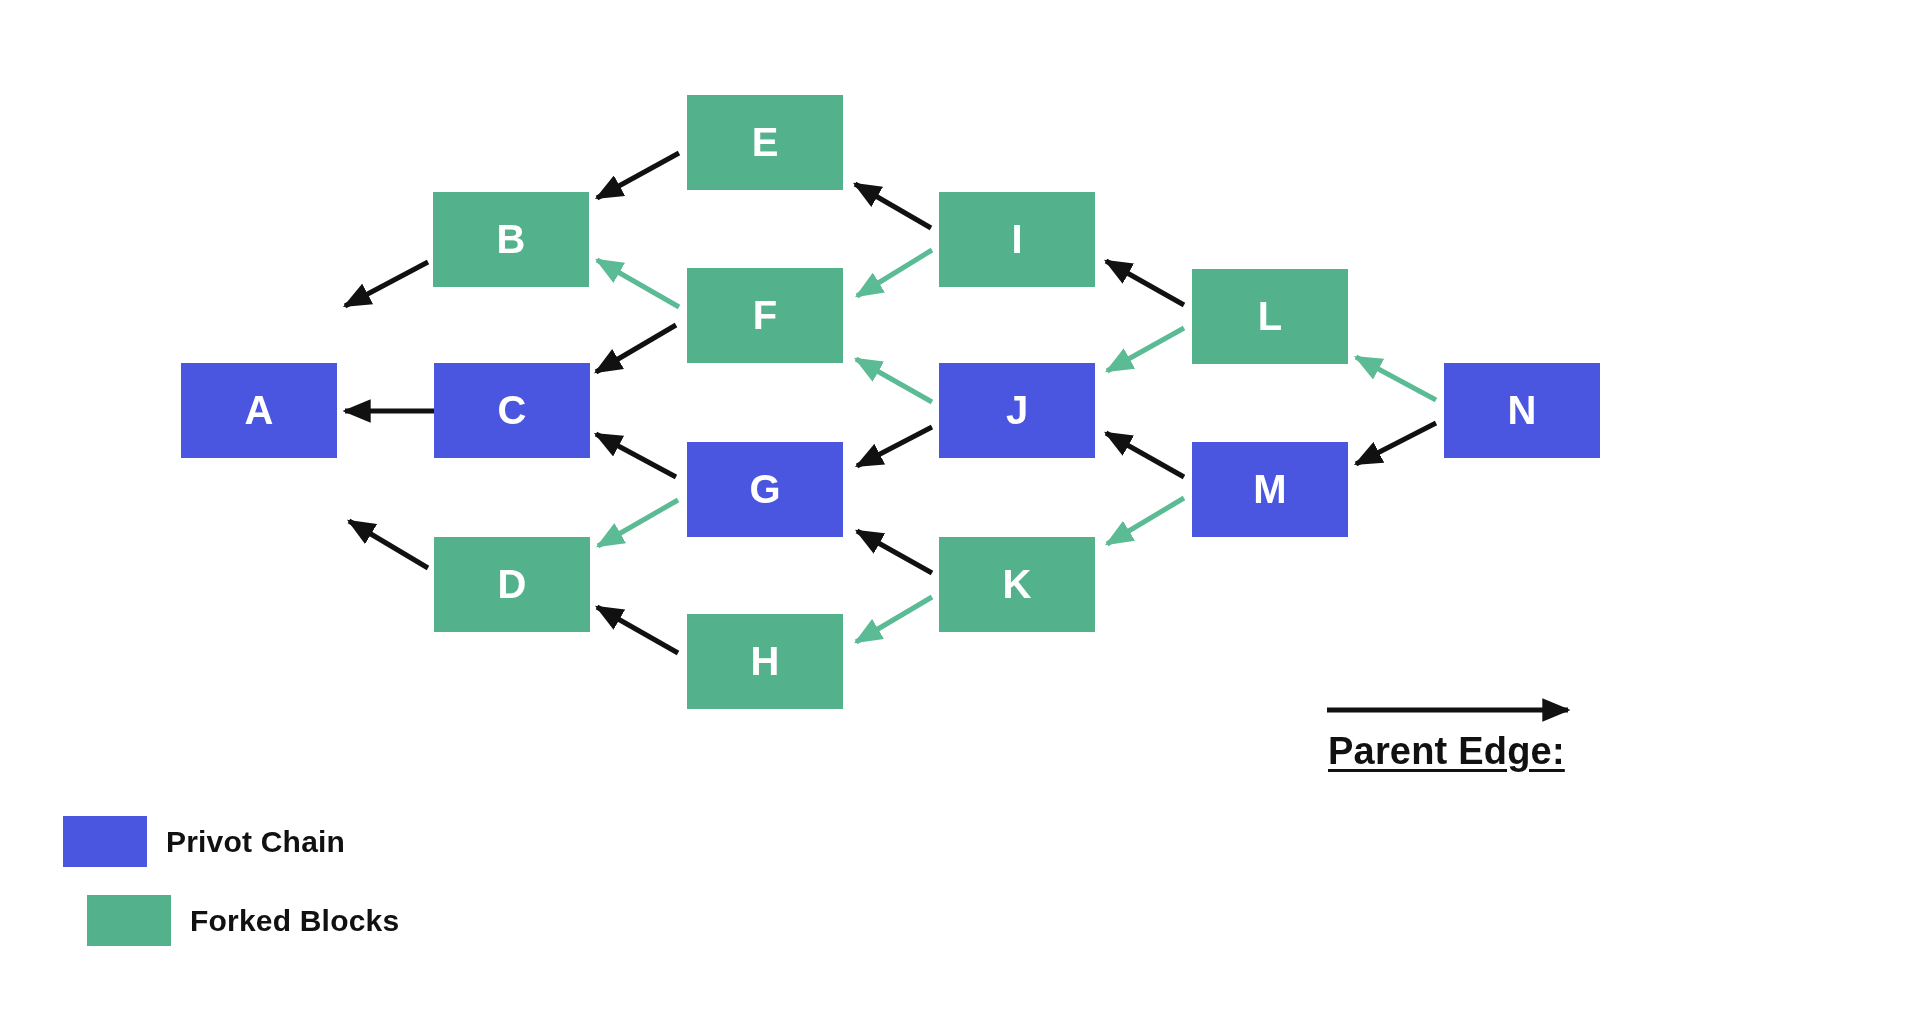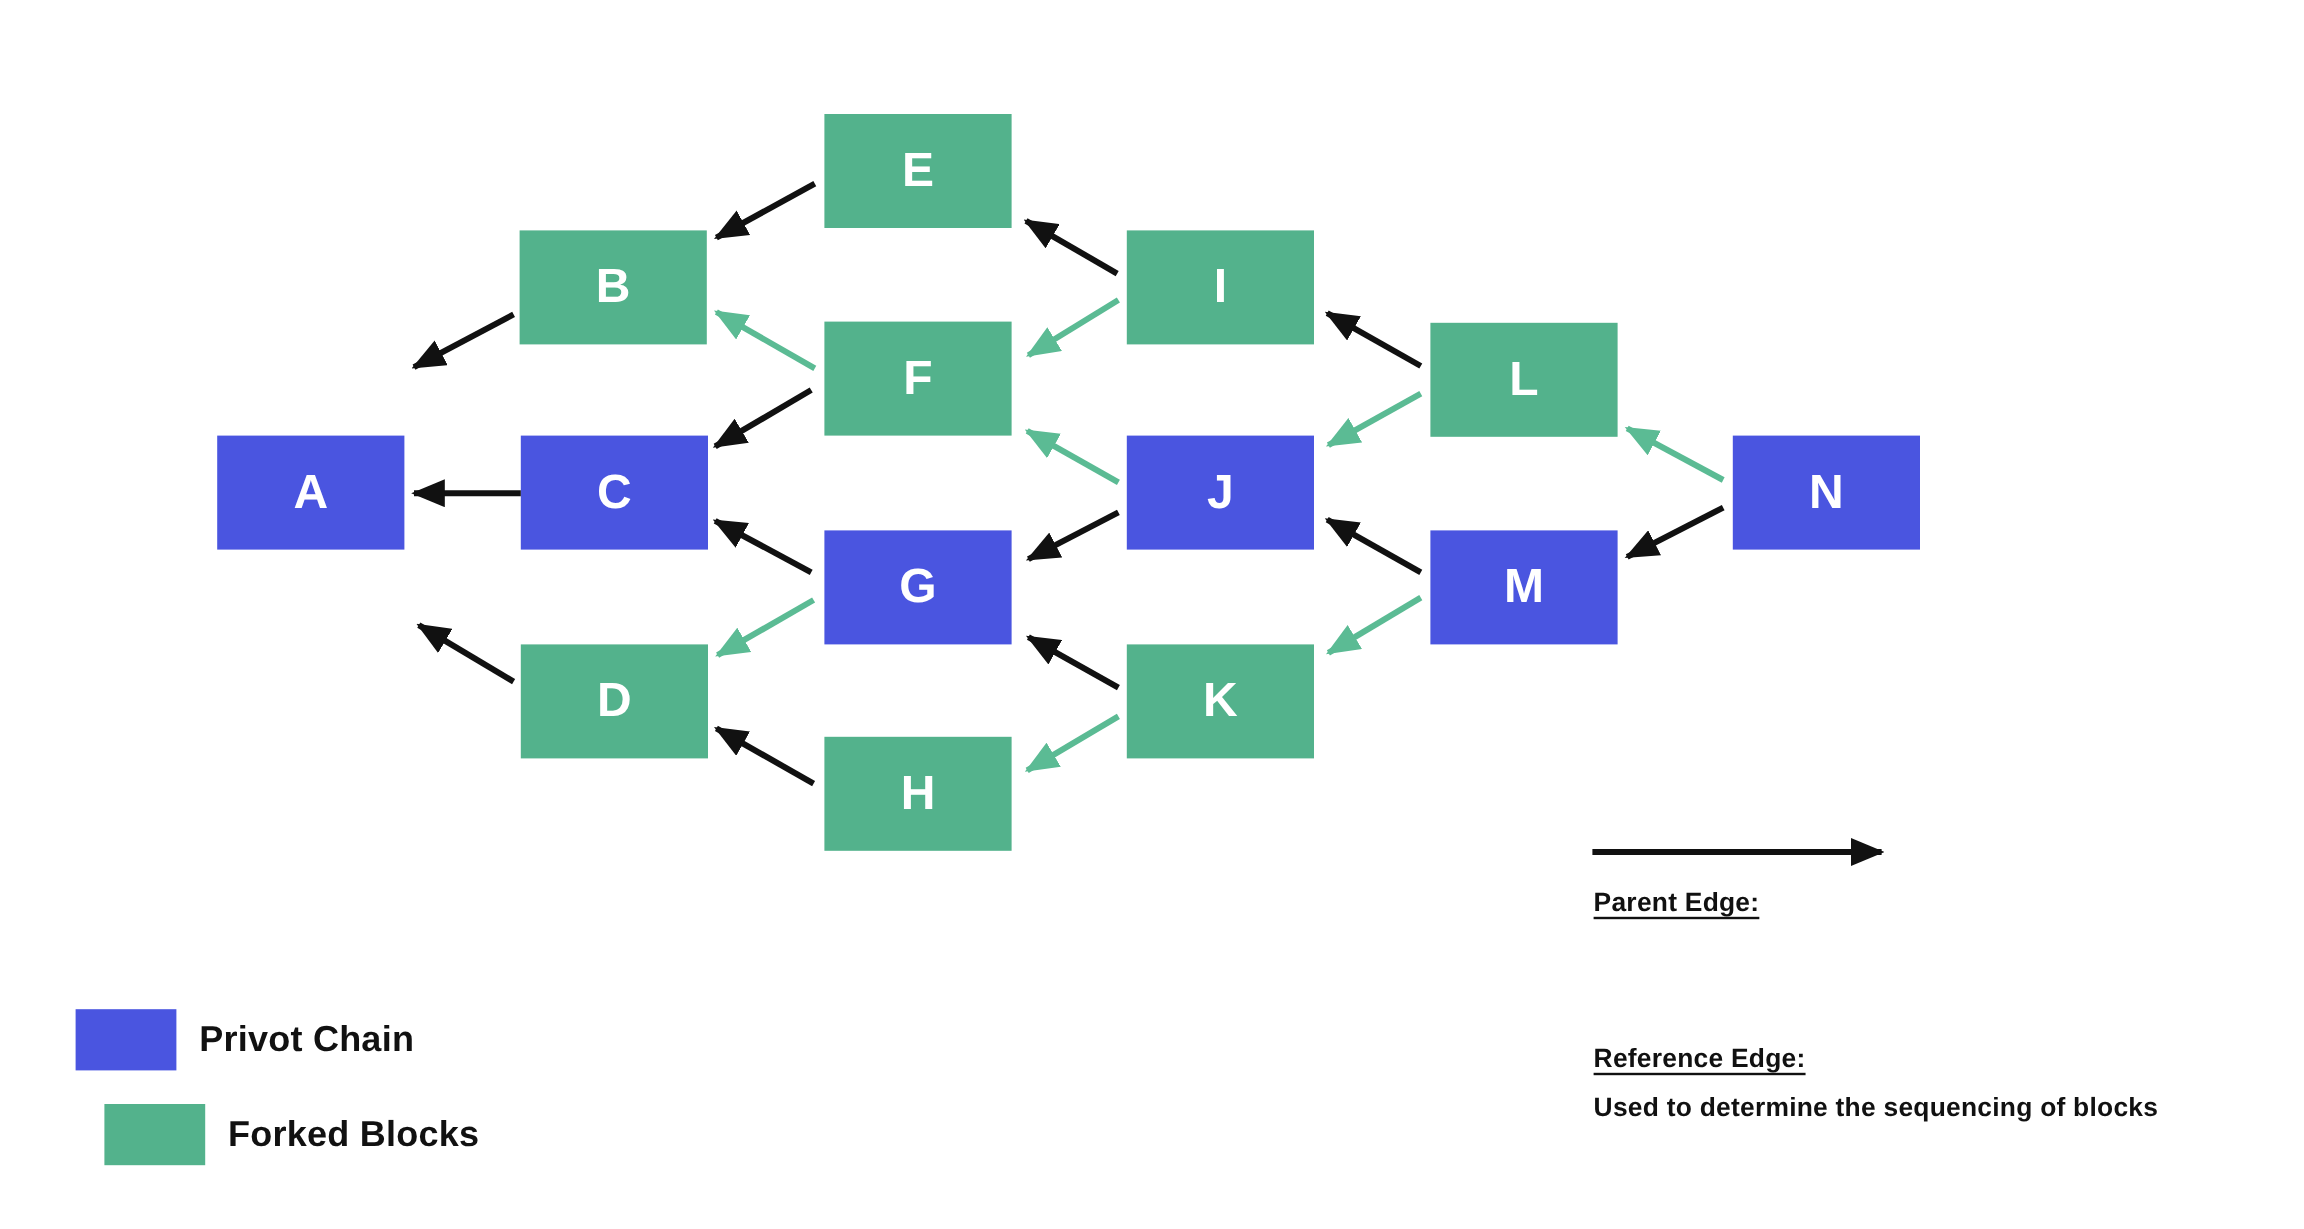--- a/index.html
+++ b/index.html
@@ -25,37 +25,37 @@
   .node.forked { background: var(--c-forked); }
 
   
   #edge-layer { position: absolute; left: 0; top: 0; pointer-events: none; }
   line.parent    { stroke: var(--c-black); stroke-width: 5; }
   line.reference { stroke: var(--c-ref);   stroke-width: 5; }
   #ah-parent path    { fill: var(--c-black); }
   #ah-reference path { fill: var(--c-ref); }
 
   
-  #legend { position: absolute; left: 63px; top: 841px; }
+  #legend { position: absolute; left: 63px; top: 816px; }
   .legend-row { display: flex; align-items: center; gap: 19px; }
   .legend-row + .legend-row { margin-top: 28px; margin-left: 24px; }
   .swatch { width: 84px; height: 51px; flex: 0 0 auto; }
   .swatch.pivot  { background: var(--c-pivot); }
   .swatch.forked { background: var(--c-forked); }
   .legend-label {
     font-size: 30px; font-weight: 700; color: var(--c-text);
     letter-spacing: 0.2px;
   }
 
   
   #sample-arrow-svg { position: absolute; left: 1325px; top: 698px; }
   .edge-note {
     position: absolute; left: 1328px; width: 500px;
     color: var(--c-text); font-weight: 700;
-    font-size: 22px; line-height: 41px; letter-spacing: 0.2px;
+    font-size: 38px; line-height: 41px; letter-spacing: 0.2px;
   }
   #parent-edge-note { top: 731px; }
   #reference-edge-note { top: 861px; }
   .edge-note .heading { text-decoration: underline; text-underline-offset: 5px; }
 </style>
 </head>
 <body style="background: rgb(255, 255, 255);">
 
 <div id="stage">
 
@@ -122,18 +122,14 @@
   </div>
 
   <svg id="sample-arrow-svg" width="260" height="24">
     <line id="sample-arrow-line" class="parent" marker-end="url(#ah-parent)" x1="2" y1="12" x2="243" y2="12"></line>
   </svg>
 
   <div id="parent-edge-note" class="edge-note">
     <div class="heading">Parent Edge:</div>
   </div>
 
-  <div id="reference-edge-note" class="edge-note">
-    <div class="heading">Reference Edge:</div>
-    <div class="desc">Used to determine the sequencing of blocks</div>
-  </div>
 
 </div>
 
 </body></html>

